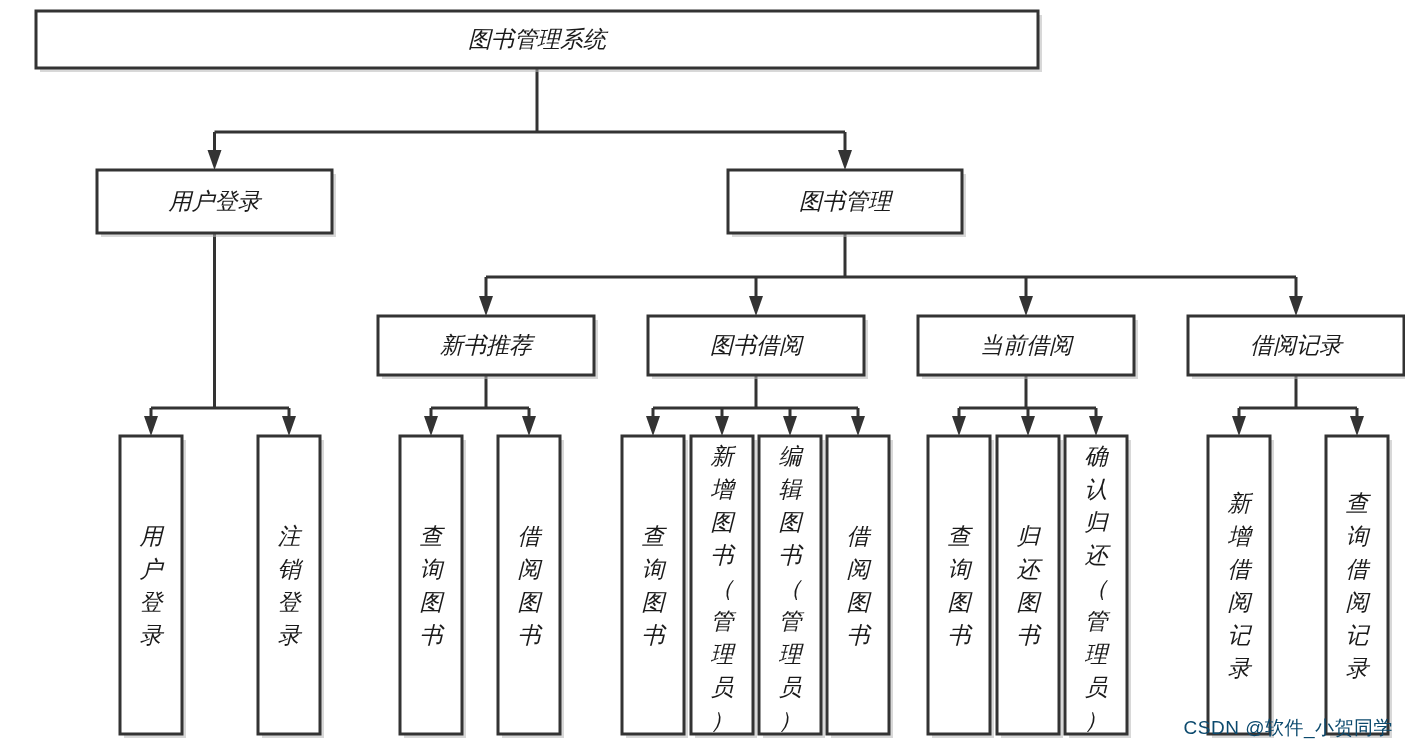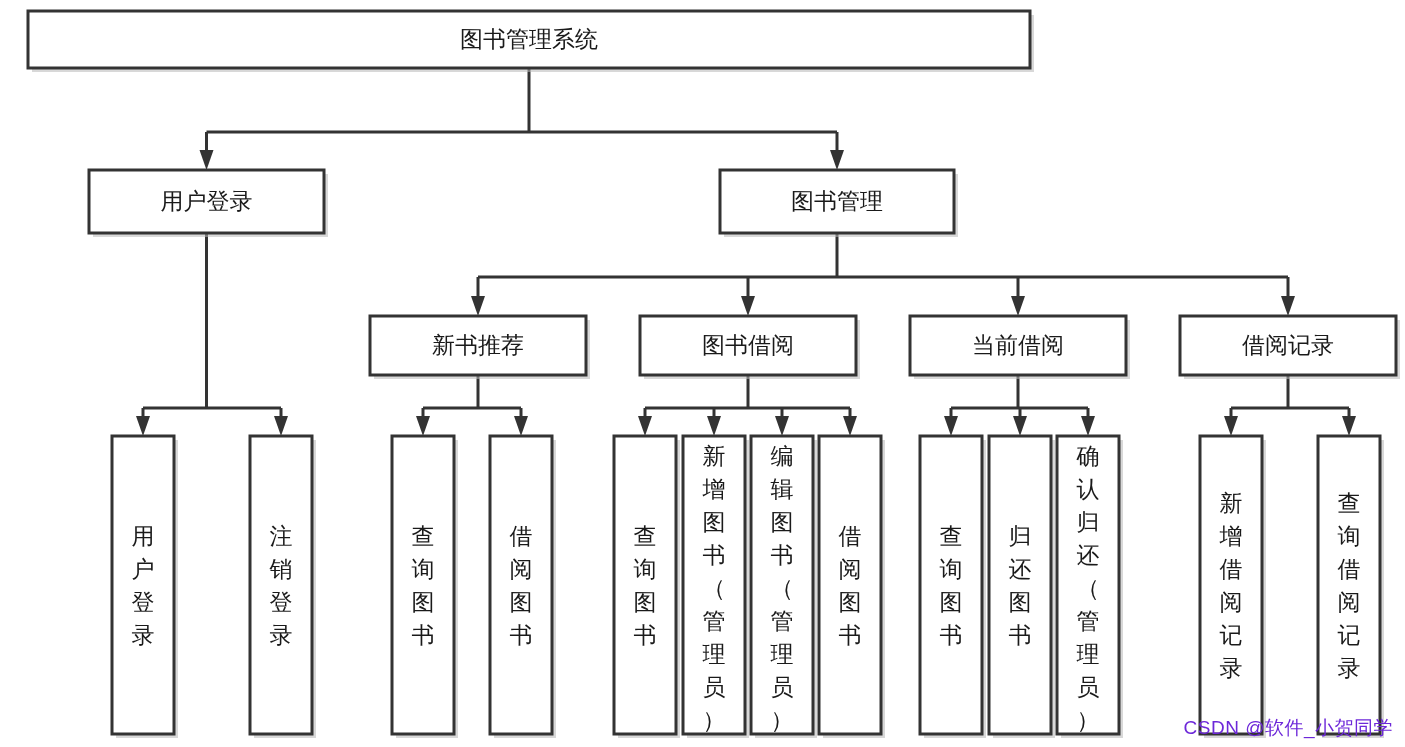--- a/index.html
+++ b/index.html
@@ -10,24 +10,25 @@
   }
   body {
     width: 1405px;
     height: 747px;
     font-family: "Liberation Sans", "DejaVu Sans", sans-serif;
     overflow: hidden;
     position: relative;
   }
   #diagram-root {
     position: absolute;
-    left: 8px;
+    left: 16px;
     top: 0;
     width: 1283px;
     height: 747px;
+    font-style: italic;
   }
   svg.diagram {
     display: block;
     width: 1405px;
     height: 747px;
     background: #ffffff;
   }
   .node-box {
     fill: #ffffff;
     stroke: #333333;
@@ -59,21 +60,21 @@
   .arrow-head {
     fill: #333333;
     stroke: none;
   }
   .watermark {
     position: absolute;
     right: 12px;
     bottom: 6px;
     font-family: "Liberation Sans", "DejaVu Sans", sans-serif;
     font-size: 19px;
-    color: #6d28d9;
+    color: #0c4a6e;
     white-space: nowrap;
     letter-spacing: 0.5px;
     pointer-events: none;
     user-select: none;
   }
 </style>
 </head>
 <body>
 
 <div id="diagram-root">

